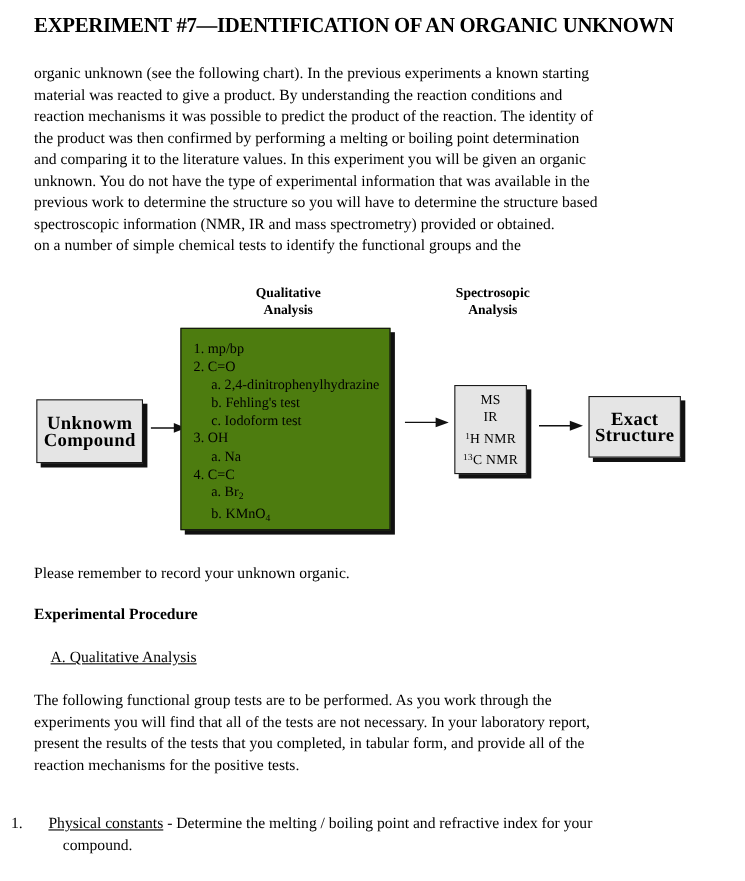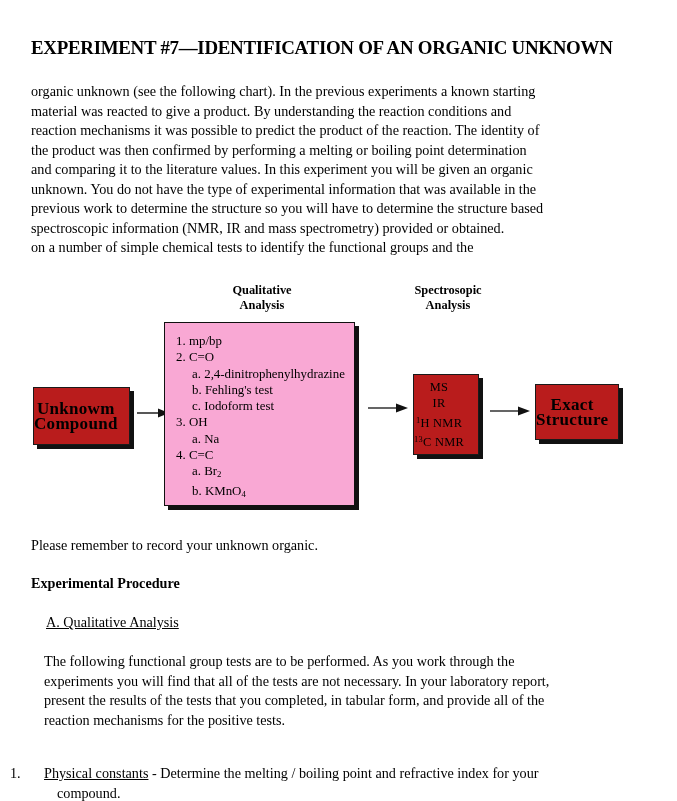--- a/index.html
+++ b/index.html
@@ -13,21 +13,20 @@
     position: relative;
     overflow: hidden;
     font-family: "Liberation Serif", "DejaVu Serif", serif;
     color: #000000;
   }
 
   .page {
     position: relative;
     width: 677px;
     height: 581px;
-    margin-top: 24px;
   }
 
   
   .doc-title {
     position: absolute;
     left: 31px;
     top: 13px;
     width: 620px;
     font-size: 19.5px;
     font-weight: bold;
@@ -46,21 +45,21 @@
     line-height: 19.55px;
     text-align: left;
     font-family: "Liberation Serif", "DejaVu Serif", serif;
   }
   #para-intro {
     left: 31px;
     top: 58px;
     width: 556px;
   }
   #para-tests {
-    left: 44px;
+    left: 31px;
     top: 628px;
     width: 575px;
   }
 
   .line-text { display: block; white-space: nowrap; }
 
   
   .simple-line {
     position: absolute;
     font-size: 14.2px;
@@ -110,26 +109,27 @@
     font-size: 12.4px;
     line-height: 14.5px;
     text-align: center;
     white-space: nowrap;
   }
   #heading-qa { left: 202px; top: 9px; width: 120px; }
   #heading-sa { left: 389px; top: 9px; width: 118px; }
 
   .fc-box {
     position: absolute;
-    background: #b91c1c;
+    background: #e5e5e5;
     border: 1.4px solid #1a1a1a;
     box-shadow: 4px 4px 0 0 #111111;
     box-sizing: border-box;
     display: flex;
     align-items: center;
+    justify-content: center;
     text-align: center;
   }
   .fc-box .fc-label {
     font-family: "Liberation Serif", "DejaVu Serif", serif;
     font-weight: bold;
     font-size: 17px;
     line-height: 15.5px;
     letter-spacing: 0.3px;
   }
 
@@ -157,21 +157,21 @@
     width: 84px;
     height: 56px;
   }
 
   #box-qual {
     position: absolute;
     left: 164px;
     top: 48px;
     width: 191px;
     height: 184px;
-    background: #f9a8d4;
+    background: #4d7c0f;
     border: 1.6px solid #111111;
     box-shadow: 4px 4px 0 0 #111111;
     box-sizing: border-box;
   }
   #qual-list {
     margin: 0;
     padding: 10px 0 0 11px;
     list-style: none;
     font-family: "Liberation Serif", "DejaVu Serif", serif;
     font-size: 12.9px;

